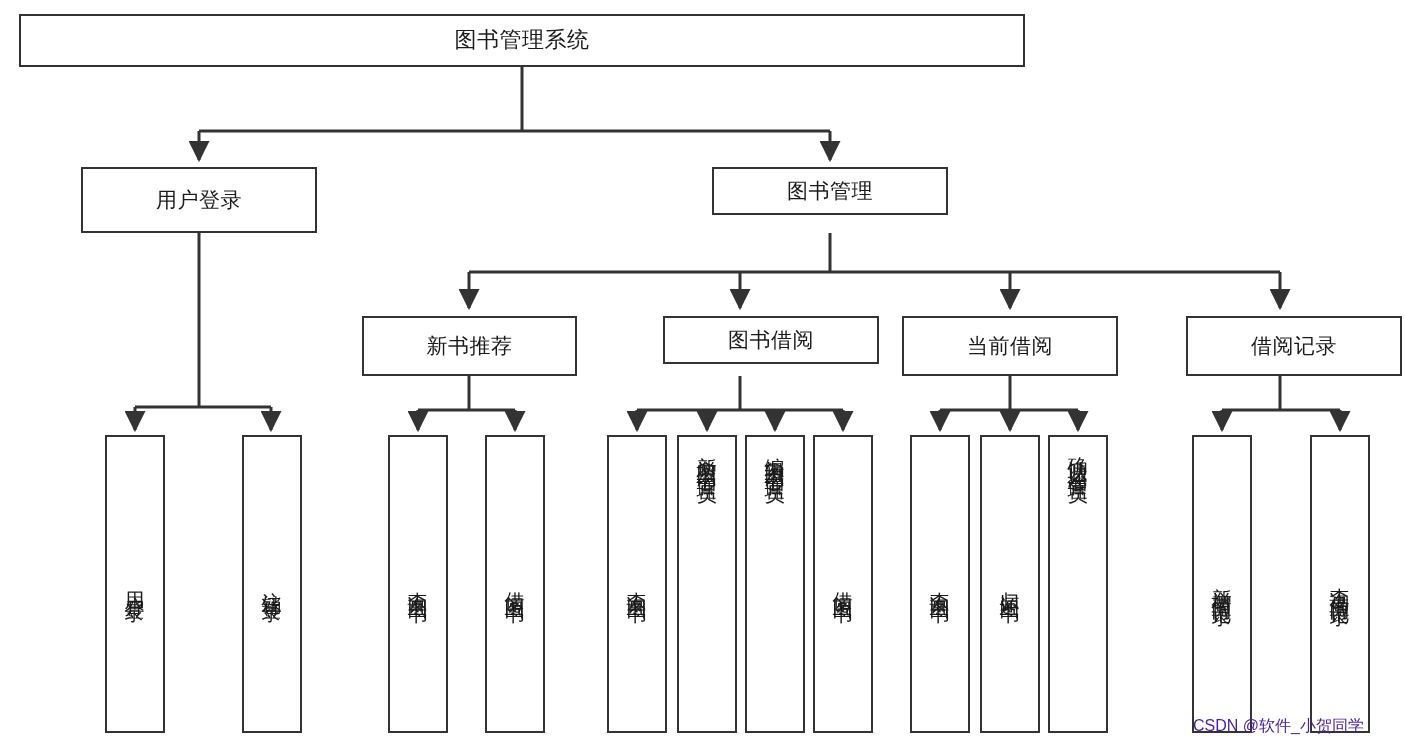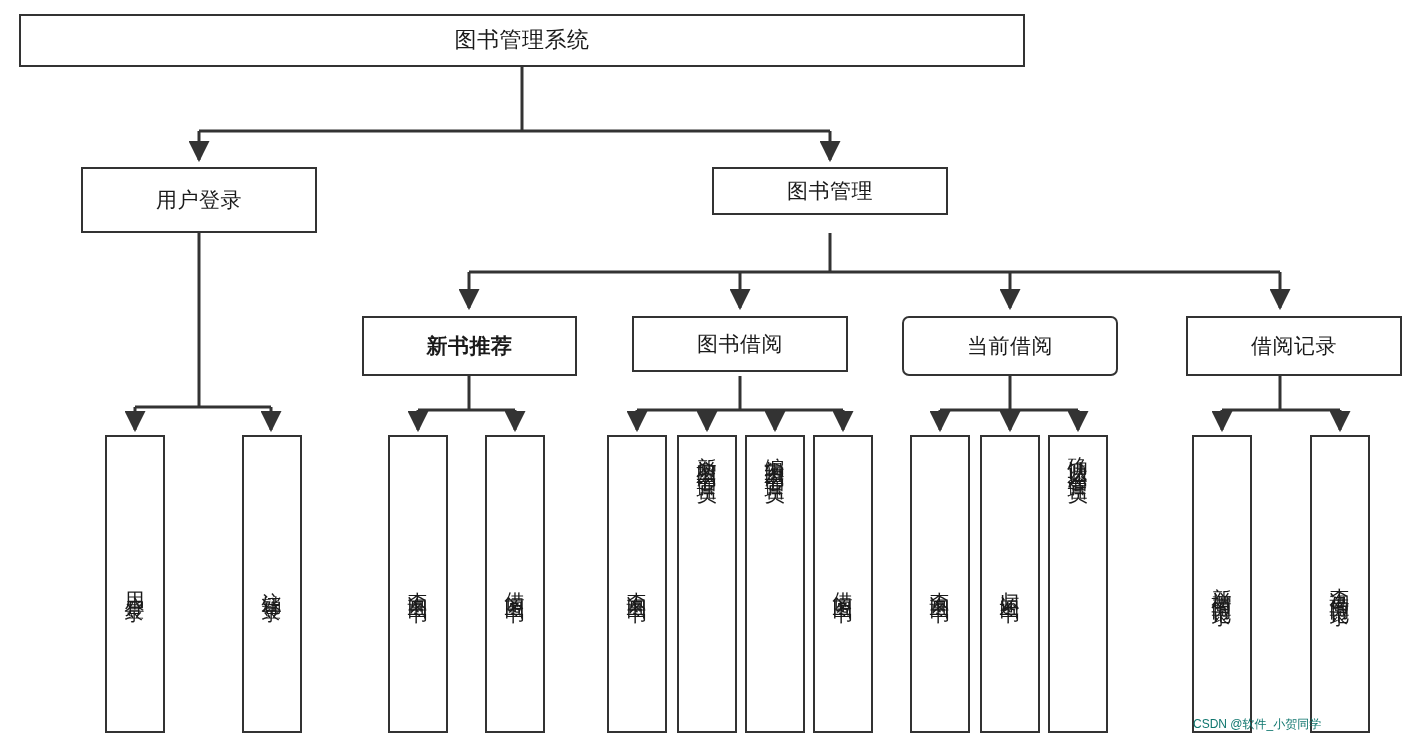--- a/index.html
+++ b/index.html
@@ -63,22 +63,22 @@
     line-height: 1;
     white-space: nowrap;
     margin: 0 auto;
   }
   .node.v.mid {
     align-items: center;
     padding-top: 0;
   }
   .watermark {
     position: absolute;
-    font-size: 12px;
-    color: #0f766e;
+    font-size: 16px;
+    color: #4c1d95;
     white-space: nowrap;
     user-select: none;
   }
 </style>
 </head>
 <body>
 
 <div id="canvas">
 
   <svg id="edges" viewBox="0 0 1405 747" xmlns="http://www.w3.org/2000/svg">
@@ -136,29 +136,29 @@
   </div>
 
   <div class="node h" style="left:81px; top:167px; width:236px; height:66px;">
     <span class="lbl">用户登录</span>
   </div>
 
   <div class="node h" style="left:712px; top:167px; width:236px; height:48px;">
     <span class="lbl">图书管理</span>
   </div>
 
-  <div class="node h" style="left:362px; top:316px; width:215px; height:60px;font-weight:bold;">
+  <div class="node h" style="left:362px; top:316px; width:215px; height:60px;">
     <span class="lbl">新书推荐</span>
   </div>
 
-  <div class="node h" style="left:632px; top:316px; width:216px; height:56px;">
+  <div class="node h" style="left:663px; top:316px; width:216px; height:48px;">
     <span class="lbl">图书借阅</span>
   </div>
 
-  <div class="node h" style="left:902px; top:316px; width:216px; height:60px;border-radius:7px;">
+  <div class="node h" style="left:902px; top:316px; width:216px; height:60px;">
     <span class="lbl">当前借阅</span>
   </div>
 
   <div class="node h" style="left:1172px; top:316px; width:216px; height:60px;margin-left:14px;">
     <span class="lbl">借阅记录</span>
   </div>
 
   <div class="node v mid" style="left:105px; top:435px; width:60px; height:298px;">
     <span class="lbl">用户登录</span>
   </div>

